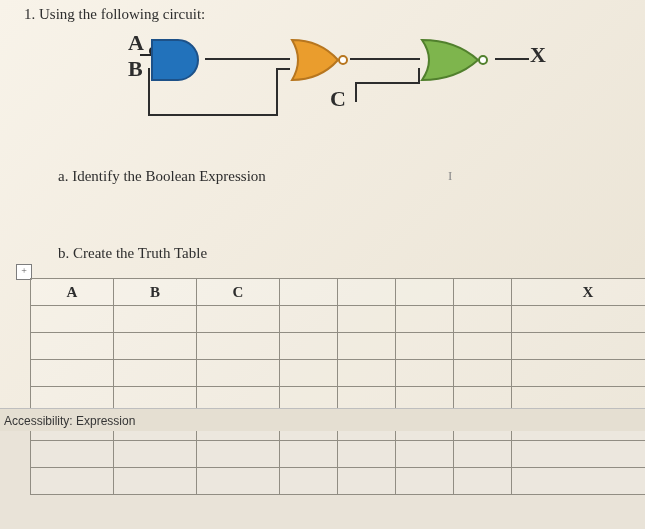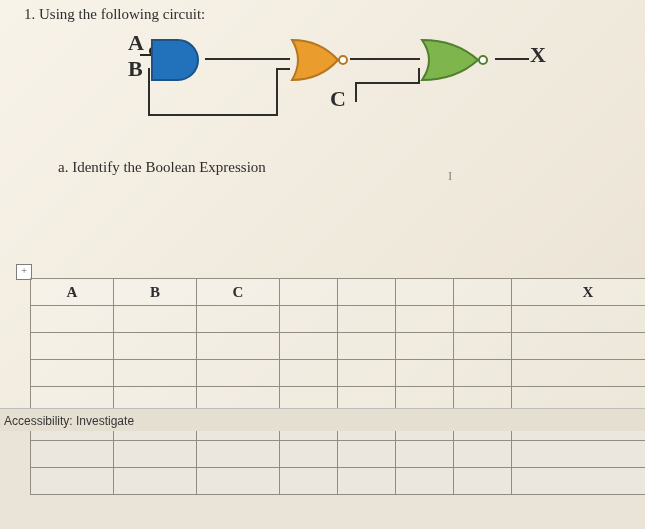--- a/index.html
+++ b/index.html
@@ -6,21 +6,21 @@
     font-family:"Times New Roman",serif;background:#e9e3d8;color:#2a2a2a;}
   .page{position:relative;width:645px;height:431px;
     background:linear-gradient(135deg,#f5f0e6 0%,#efe9dd 40%,#e6dfd0 100%);
     filter:contrast(.98) brightness(1.02);padding-left:44px;}
   .q-title{position:absolute;left:24px;top:6px;font-size:15px;}
   .lblA{position:absolute;left:128px;top:30px;font-weight:bold;font-size:22px;}
   .lblB{position:absolute;left:128px;top:56px;font-weight:bold;font-size:22px;}
   .ABline{position:absolute;left:140px;top:54px;width:14px;height:2px;background:#222;}
   .lblC{position:absolute;left:330px;top:86px;font-weight:bold;font-size:22px;}
   .lblX{position:absolute;left:530px;top:42px;font-weight:bold;font-size:22px;}
-  .part-a{position:absolute;left:58px;top:159px;font-size:15px;}
+  .part-a{position:absolute;left:58px;top:168px;font-size:15px;}
   .expr{position:absolute;left:24px;top:186px;font-size:15px;}
   .cursor-pin{position:absolute;left:448px;top:168px;font-size:13px;color:#888;}
   .part-b{position:absolute;left:58px;top:245px;font-size:15px;}
   .tb-handle{position:absolute;left:16px;top:264px;width:14px;height:14px;
     border:1px solid #7a7a7a;background:#fff;font-size:10px;line-height:12px;
     text-align:center;color:#555;}
   table.truth{position:absolute;left:30px;top:278px;border-collapse:collapse;
     font-size:15px;background:rgba(255,255,255,.15);}
   table.truth th,table.truth td{border:1px solid #8e8a80;height:24px;
     text-align:center;font-weight:normal;}
@@ -79,20 +79,21 @@
   <div class="gate-or2">
     <svg viewBox="0 0 70 44" width="70" height="44">
       <path d="M2 2 Q16 22 2 42 Q36 42 58 22 Q36 2 2 2 Z" fill="#7bb24a" stroke="#4e7d2a" stroke-width="2"></path>
       <circle cx="63" cy="22" r="4" fill="#fff" stroke="#4e7d2a" stroke-width="2"></circle>
     </svg>
   </div>
 
   <div class="part-a">a. Identify the Boolean Expression</div>
   <div class="cursor-pin">I</div>
 
+  <div class="part-b">b. Create the Truth Table</div>
   <div class="tb-handle">+</div>
 
   <table class="truth">
     <thead>
       <tr>
         <th class="colA">A</th>
         <th class="colB">B</th>
         <th class="colC">C</th>
         <th class="colS1"></th>
         <th class="colS2"></th>
@@ -169,15 +170,15 @@
           <td class="colS1"></td>
           <td class="colS2"></td>
           <td class="colS3"></td>
           <td class="colS4"></td>
           <td class="colX"></td>
         </tr>
       </tbody>
   </table>
 
   <div class="footer">
-    <span class="footer-txt">Accessibility: Investigate</span>
+    <span class="footer-txt">Accessibility: Expression</span>
   </div>
 </div>
 
 </body></html>

